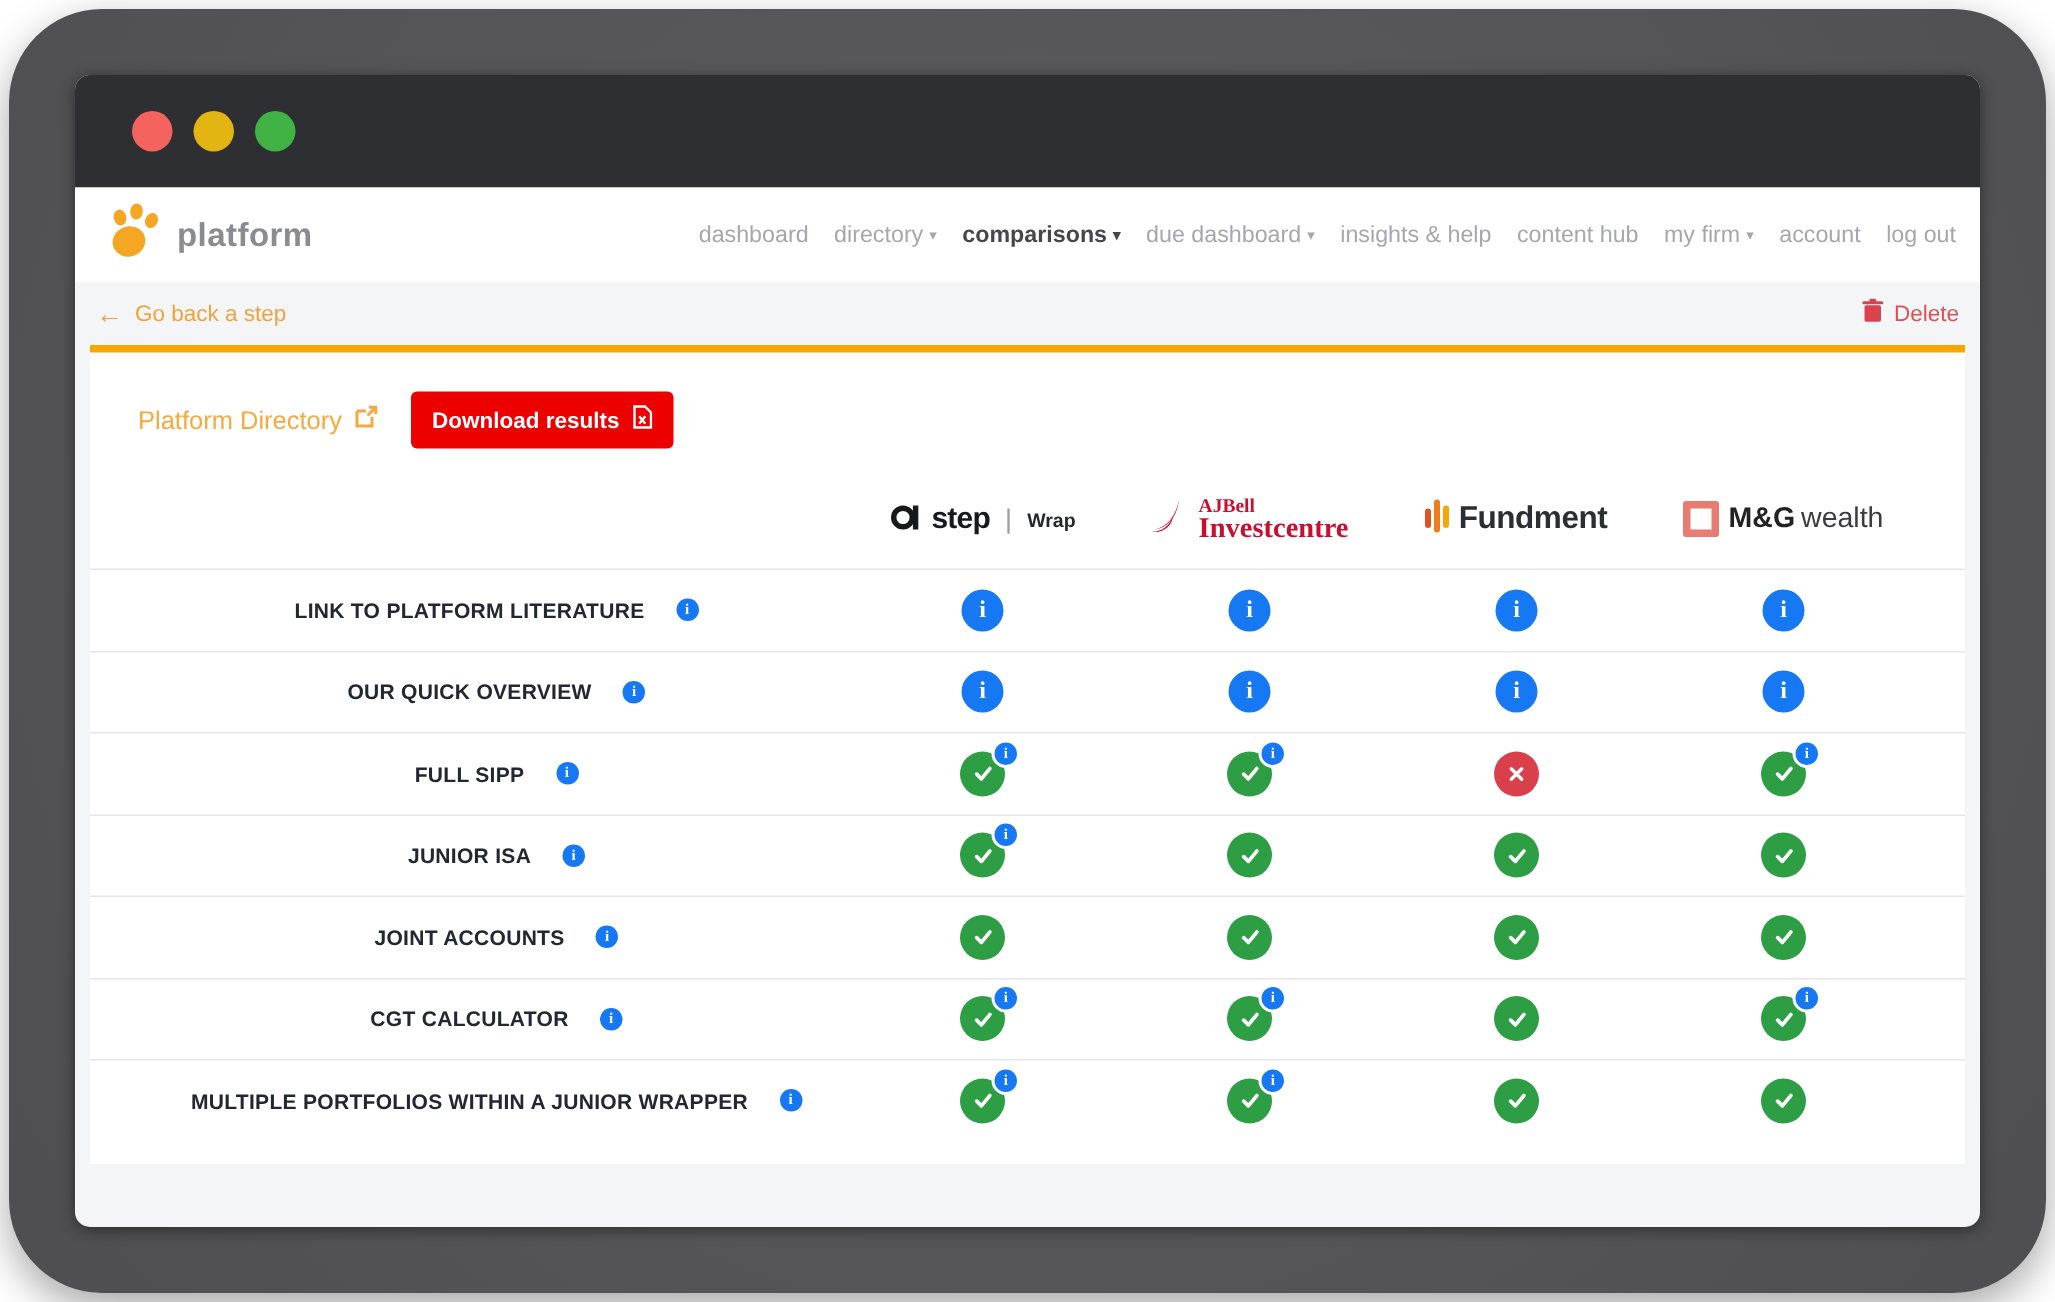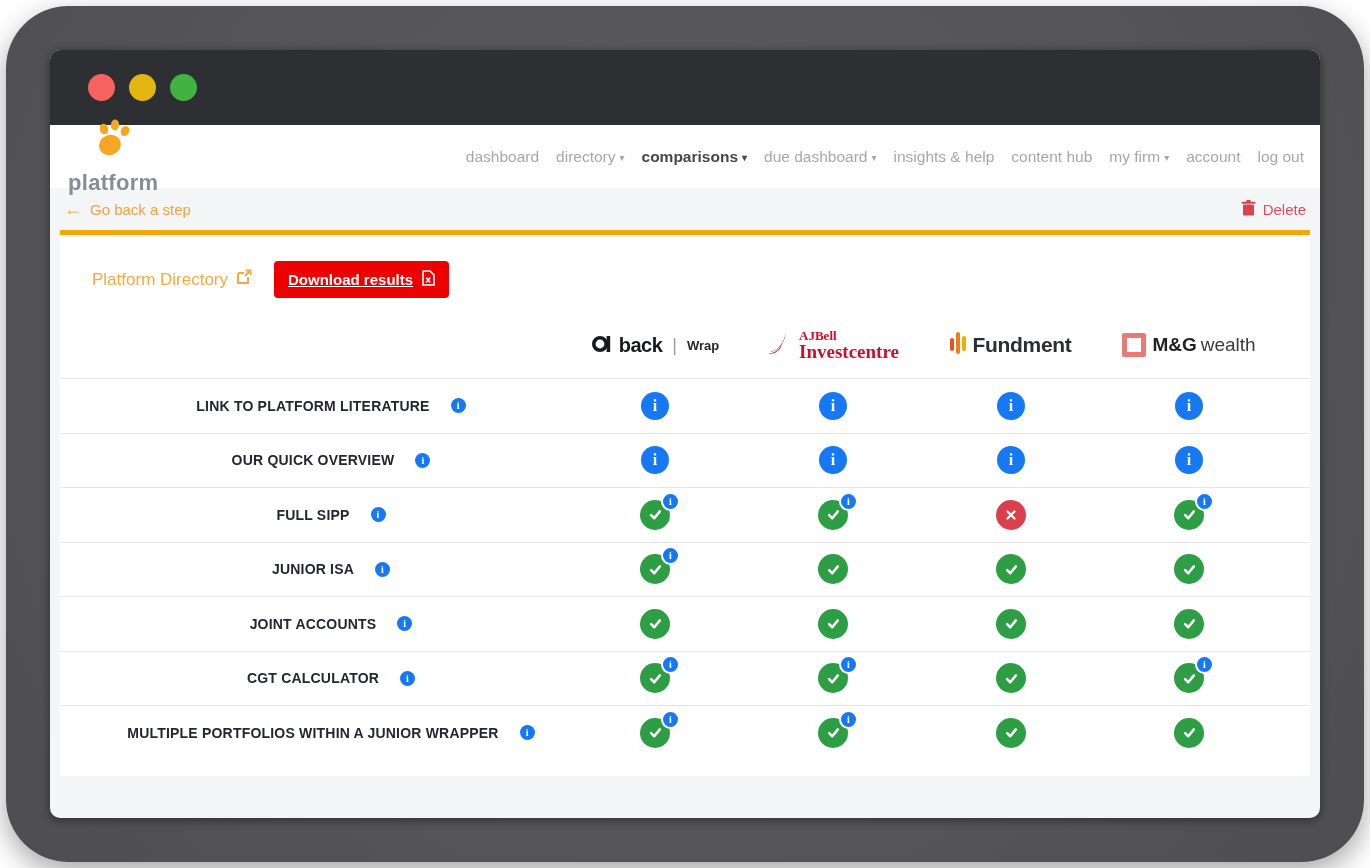--- a/index.html
+++ b/index.html
@@ -18,21 +18,21 @@
             box-shadow:0 2px 10px rgba(0,0,0,.45); }
 
   .titlebar { height:75px; background:#2e2f32; display:flex; align-items:center;
               padding-left:38px; gap:14px; }
   .tl-dot { width:27px; height:27px; border-radius:50%; }
   .tl-red { background:#F4635E; } .tl-yellow { background:#E3B512; } .tl-green { background:#41B345; }
 
   
   .appheader { height:63px; background:#fff; display:flex; align-items:center;
                justify-content:space-between; padding:0 16px 0 18px; }
-  .logo { display:flex; align-items:center; gap:8px;flex-direction:column; }
+  .logo { display:flex; align-items:center; gap:8px; }
   .logo-text { font-size:22px; font-weight:700; color:#8b8b92; letter-spacing:.3px; }
   .nav { display:flex; align-items:center; gap:17px; }
   .nav-item { font-size:15.5px; color:#a6a6b0; cursor:pointer; white-space:nowrap; display:flex; align-items:center; gap:4px;}
   .nav-item.active { color:#46464e; font-weight:700; }
   .caret { font-size:10px; line-height:1; position:relative; top:1px; }
 
   
   .page-actions { height:42px; display:flex; align-items:center; justify-content:space-between;
                   padding:0 14px; }
   .back-link { color:#F2A23D; font-size:15px; display:flex; align-items:center; gap:8px; cursor:pointer; }
@@ -43,21 +43,21 @@
   
   .card { margin:0 10px; background:#fff; border-top:5px solid #F5A800; height:546px; overflow:hidden; }
   .card-head { display:flex; align-items:center; justify-content:space-between; padding:26px 32px 6px 32px; }
   .page-title { font-size:23px; font-weight:800; color:#22252E; letter-spacing:.3px; }
   .title-underline { width:54px; height:4px; background:#F5A800; margin-top:9px; }
   .head-actions { display:flex; align-items:center; gap:22px; }
   .dir-link { color:#F6A93F; font-size:17px; display:flex; align-items:flex-end; gap:8px; cursor:pointer; }
   .extlink-svg { width:16px; height:16px; }
   .download-btn { background:#EC0000; color:#fff; border:none; font-size:15px; font-weight:700;
                   font-family:"Liberation Sans", sans-serif; padding:9px 14px; border-radius:4px;
-                  display:flex; align-items:center; gap:9px; cursor:pointer;text-decoration:underline; }
+                  display:flex; align-items:center; gap:9px; cursor:pointer; }
   .file-svg { width:13px; height:16px; }
 
   
   .grid { margin-top:8px; }
   .grid-row { display:grid; grid-template-columns:506px repeat(4,178px); align-items:center; }
   .logo-row { height:66px; }
   .feat-row { height:54.5px; border-top:1px solid #E6E6E9; }
   .feat-label { display:flex; align-items:center; justify-content:center; gap:21px;
                 padding-left:36px; font-size:14px; font-weight:700; color:#232733;
                 letter-spacing:.2px; text-align:center; }
@@ -195,21 +195,21 @@
 
       <div class="grid">
         <div class="grid-row logo-row" id="logo-row">
           <div class="cell"></div>
         <div class="cell prov">
     <span>
       <svg width="22" height="24" viewBox="0 0 22 24">
         <circle cx="9" cy="13" r="6.2" fill="none" stroke="#17191C" stroke-width="3.6"></circle>
         <line x1="17.4" y1="5" x2="17.4" y2="21" stroke="#17191C" stroke-width="3.6"></line>
       </svg></span>
-    <span class="abrdn-word">back</span>
+    <span class="abrdn-word">step</span>
     <span class="abrdn-div">|</span>
     <span class="abrdn-suffix">Wrap</span>
             </div>
             <div class="cell prov">
     <span>
       <svg width="26" height="26" viewBox="0 0 26 26">
         <path d="M2 22 C11 21, 17 13, 19 2 C18 14, 10 22, 2 22 Z" fill="#C8102E"></path>
         <path d="M1 23.5 C8 23.5, 13 19, 15 13 C14.6 19.5, 8 25, 1 23.5 Z" fill="#C8102E"></path>
       </svg></span>
     <span class="ajbell-text">

